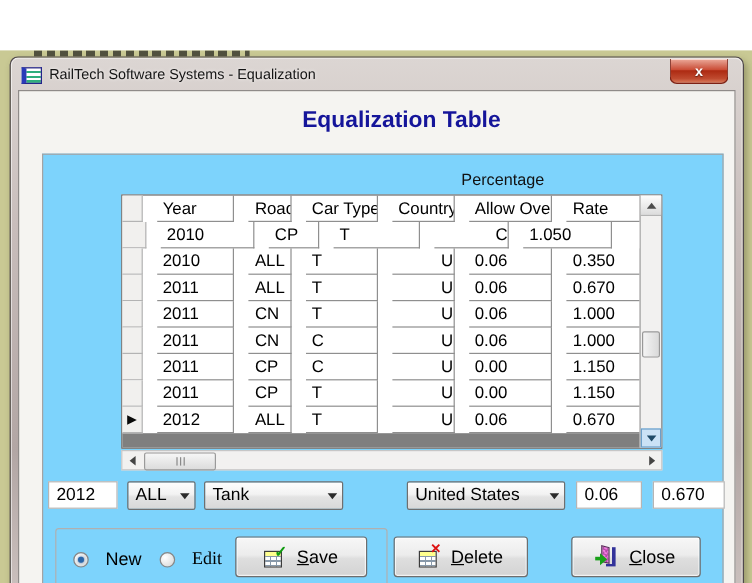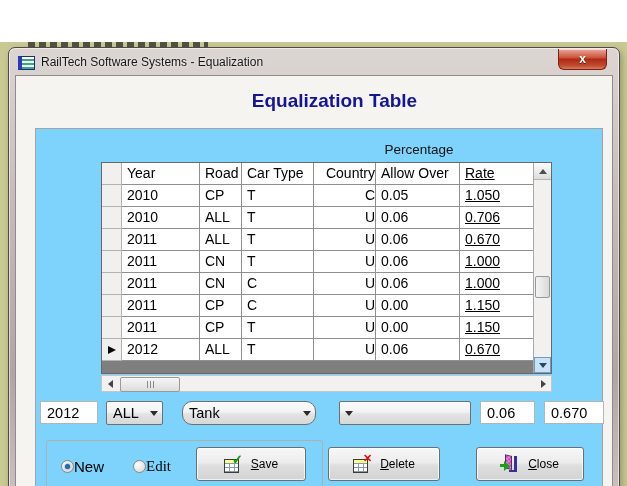--- a/index.html
+++ b/index.html
@@ -31,25 +31,25 @@
      font-size:19px;font-weight:bold;}
 
   
   .panel{position:absolute;left:19px;top:52px;width:566px;height:371px;
      background:#7dd3fc;border:1px solid #a3a3a3;}
   .pct-label{position:absolute;left:336px;top:13px;width:94px;text-align:center;font-size:13.5px;color:#111;}
 
   
   .grid{position:absolute;left:65px;top:33px;width:451px;height:212px;border:1px solid #686868;background:#fff;box-sizing:border-box;}
   .grid-main{position:absolute;left:0;top:0;width:432px;}
-  .grow{display:flex;height:22px;box-sizing:border-box;}
+  .grow{display:flex;height:22px;box-sizing:border-box;gap:12px;}
   .cell,.hcell,.rowhdr{box-sizing:border-box;border-right:1px solid #8f8f8f;border-bottom:1px solid #8f8f8f;
      font-size:14px;color:#000;padding:2px 0 0 5px;overflow:hidden;white-space:nowrap;}
   .rowhdr{background:#f1f0ee;border-color:#b3b3b3;display:flex;align-items:center;justify-content:center;padding:0;}
-  .c-rowhdr{width:20px;} .c0{width:78px;} .c1{width:42px;} .c2{width:72px;} .c3{width:62px;text-align:right;} .c4{width:84px;} .c5{width:74px;text-decoration:underline;}
+  .c-rowhdr{width:20px;} .c0{width:78px;} .c1{width:42px;} .c2{width:72px;} .c3{width:62px;text-align:right;} .c4{width:84px;} .c5{width:74px;}
   .row-indicator{width:0;height:0;border:4px solid transparent;border-left:8px solid #0a0a0a;margin-left:4px;visibility:hidden;}
   .grid-filler{width:432px;height:12px;background:#7f7f7f;}
   
   .vscroll{position:absolute;right:0;top:0;width:17px;height:210px;background:#f2f1f0;border-left:1px solid #a8a8a8;}
   .vs-up{position:absolute;top:0;left:0;right:0;height:16px;background:linear-gradient(180deg,#fdfdfd,#dcdcdc);border-bottom:1px solid #b4b4b4;display:flex;align-items:center;justify-content:center;}
   .vs-up i{width:0;height:0;border:4px solid transparent;border-bottom:5px solid #4d4d4d;margin-top:-4px;}
   .vs-thumb{position:absolute;left:1px;top:113px;width:13px;height:20px;border:1px solid #989898;border-radius:2px;
      background:linear-gradient(90deg,#f4f4f4,#d9d9d9);}
   .vs-down{position:absolute;bottom:0;left:0;right:0;height:16px;background:#cbe2f6;border:1px solid #6b9fca;box-sizing:border-box;display:flex;align-items:center;justify-content:center;}
   .vs-down i{width:0;height:0;border:4px solid transparent;border-top:5px solid #1f4a68;margin-bottom:-4px;}
@@ -67,32 +67,32 @@
   .tbox{position:absolute;height:23px;border:1px solid #b5b5b5;background:#fff;font-size:14.5px;
      font-family:"Liberation Sans",sans-serif;padding:0 2px 0 6px;box-sizing:border-box;color:#000;}
   .combo{position:absolute;height:24px;border:1px solid #6f6f6f;border-radius:2px;box-sizing:border-box;
      background:linear-gradient(180deg,#fdfdfd,#f2f2f2 45%,#e3e3e3 55%,#d8d8d8);display:flex;align-items:center;cursor:pointer;}
   .combo .val{flex:1;font-size:14.5px;padding-left:6px;color:#000;}
   .combo .dz{width:17px;display:flex;align-items:center;justify-content:center;align-self:stretch;}
   .combo .dz i{width:0;height:0;border:4px solid transparent;border-top:5px solid #2b2b2b;margin-bottom:-4px;}
 
   
   .groupbox{position:absolute;left:10px;top:311px;width:277px;height:51px;border:1px solid #b0b0b0;border-radius:3px;box-sizing:border-box;}
-  .radio-item{position:absolute;top:17px;display:flex;align-items:center;gap:0;cursor:pointer;}
+  .radio-item{position:absolute;top:17px;display:flex;align-items:center;gap:14px;cursor:pointer;}
   .radio{width:13px;height:13px;border-radius:50%;border:1px solid #878787;box-sizing:border-box;
      background:radial-gradient(circle at 32% 32%,#ffffff,#e3e3e3 65%,#cfcfcf);position:relative;}
   .radio.checked::after{content:'';position:absolute;left:3px;top:3px;width:5px;height:5px;border-radius:50%;
      background:#2a66a8;box-shadow:0 0 2px #2a66a8;}
   .radio-label{font-size:15px;color:#000;}
 
   .btn{position:absolute;top:318px;height:34px;border:1px solid #6e6e6e;border-radius:3px;box-sizing:border-box;
      background:linear-gradient(180deg,#f7f7f7,#ececec 45%,#dedede 55%,#d3d3d3);
      display:flex;align-items:center;justify-content:center;gap:9px;cursor:pointer;
      box-shadow:inset 0 0 0 1px rgba(255,255,255,.7);}
-  .btn-text{display:block;font-size:12px;color:#000;}
+  .btn-text{display:block;font-size:15px;color:#000;}
   .btn-text::first-letter{text-decoration:underline;}
 
   
   .sheet-icon{position:relative;width:18px;height:17px;}
   .sheet{position:absolute;left:0;bottom:0;width:13px;height:12px;border:1px solid #3c3c3c;background-color:#fff;
      background-image:linear-gradient(180deg,#ffff8e 0 3px,rgba(0,0,0,0) 3px),
        repeating-linear-gradient(180deg,rgba(0,0,0,0) 0 3px,#8899aa 3px 4px),
        repeating-linear-gradient(90deg,rgba(0,0,0,0) 0 4px,#8899aa 4px 5px);}
   .mark{position:absolute;top:-3px;right:-1px;font-weight:bold;line-height:1;}
   .mark.check{color:#0f9b0f;font-size:13px;}
@@ -144,33 +144,32 @@
             </div>
             <div id="grid-body">
                 <div class="grow">
     <div class="rowhdr c-rowhdr">
                     <span class="row-indicator"></span>
                   </div>
     <div class="cell c0">2010</div>
     <div class="cell c1">CP</div>
     <div class="cell c2">T</div>
     <div class="cell c3">C</div>
-    <div class="cell c4">0.05</div>
     <div class="cell c5">1.050</div>
   </div>
                 <div class="grow">
     <div class="rowhdr c-rowhdr">
                     <span class="row-indicator"></span>
                   </div>
     <div class="cell c0">2010</div>
     <div class="cell c1">ALL</div>
     <div class="cell c2">T</div>
     <div class="cell c3">U</div>
     <div class="cell c4">0.06</div>
-    <div class="cell c5">0.706</div>
+    <div class="cell c5">0.350</div>
   </div>
                 <div class="grow">
     <div class="rowhdr c-rowhdr">
                     <span class="row-indicator"></span>
                   </div>
     <div class="cell c0">2011</div>
     <div class="cell c1">ALL</div>
     <div class="cell c2">T</div>
     <div class="cell c3">U</div>
     <div class="cell c4">0.06</div>
@@ -258,27 +257,28 @@
             </div>
         </div>
 
         <input class="tbox" style="left: 4px; top: 272px; width: 58px;" value="2012">
         <div class="combo" style="left:70px;top:272px;width:57px;">
           <span class="val">ALL</span>
           <span class="dz">
               <i></i>
             </span>
         </div>
-        <div class="combo" style="left:146px;top:272px;width:134px;border-radius:10px;">
+        <div class="combo" style="left:134px;top:272px;width:116px;">
           <span class="val">Tank</span>
           <span class="dz">
               <i></i>
             </span>
         </div>
         <div class="combo" style="left:303px;top:272px;width:132px;">
+          <span class="val">United States</span>
           <span class="dz">
               <i></i>
             </span>
         </div>
         <input class="tbox" style="left: 444px; top: 272px; width: 55px;" value="0.06">
         <input class="tbox" style="left: 508px; top: 272px; width: 60px;" value="0.670">
 
         <div class="groupbox">
           <div class="radio-item" style="left:14px;">
             <span class="radio checked"></span>

